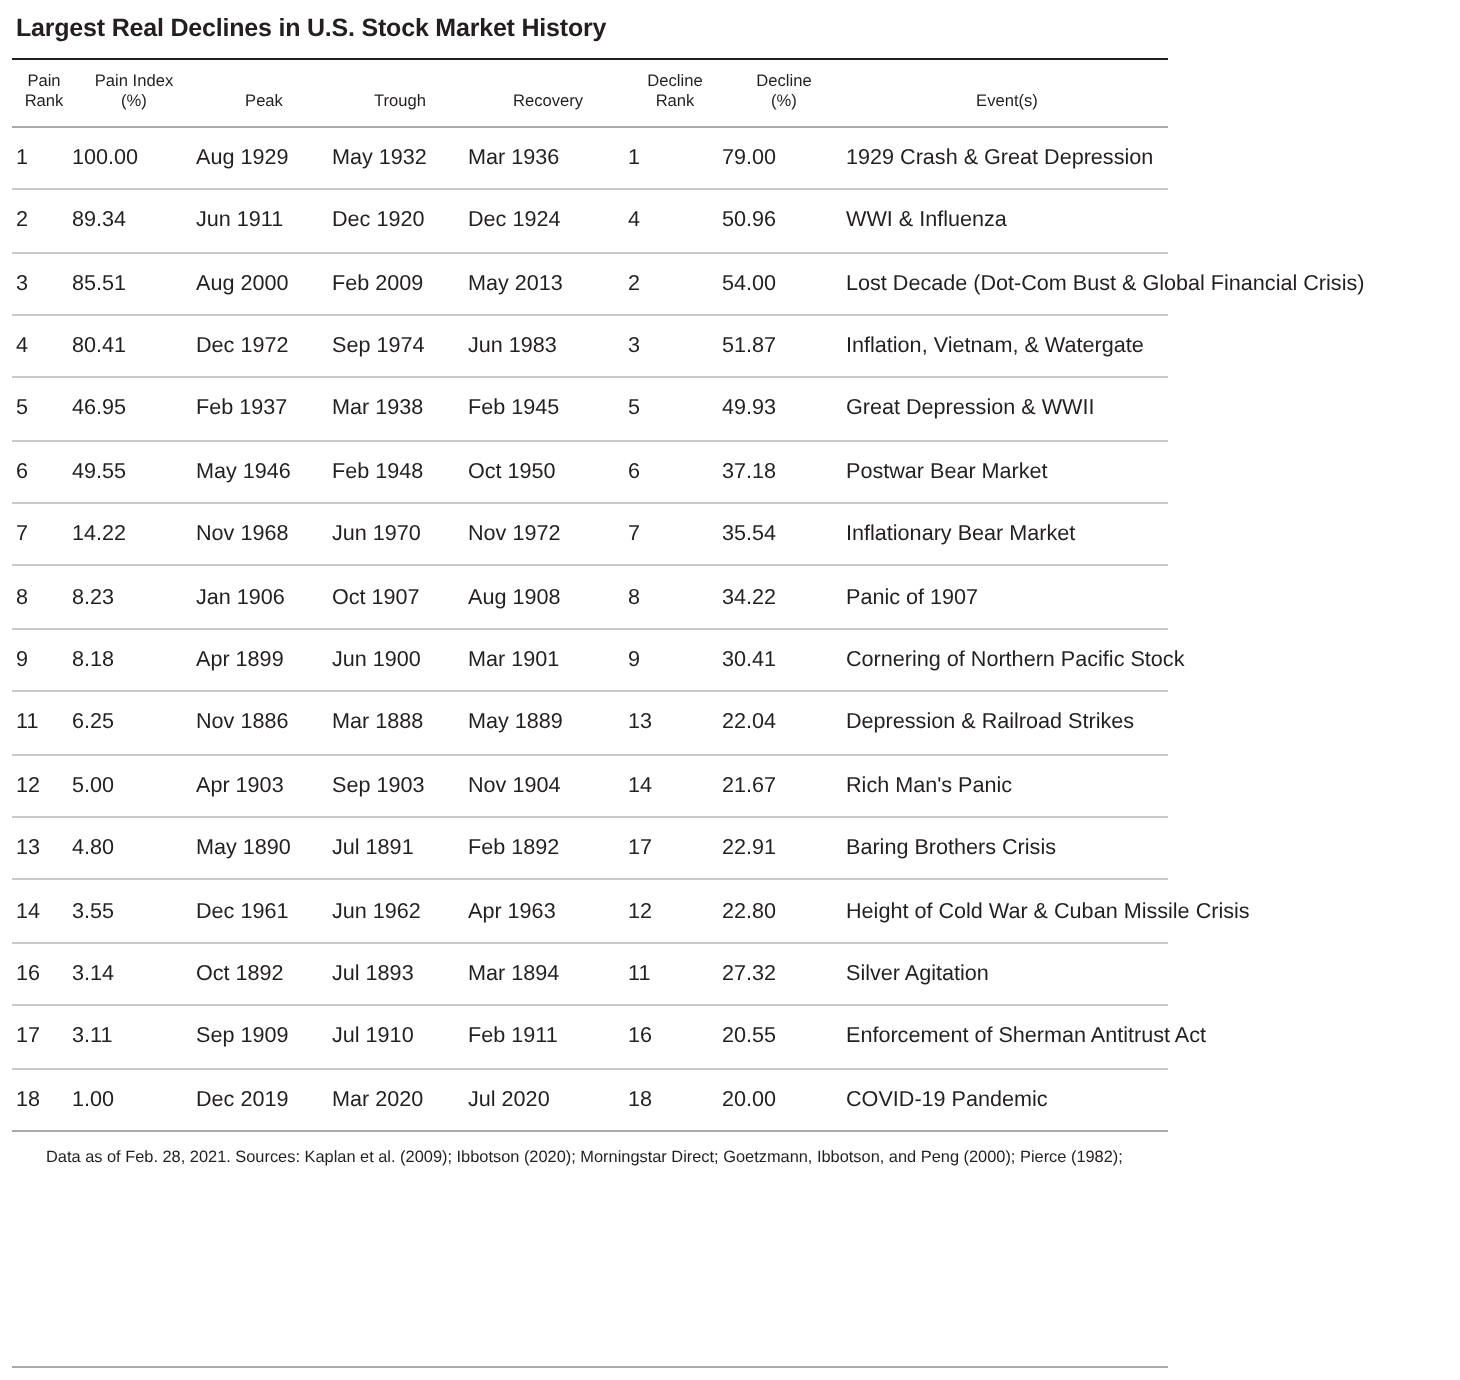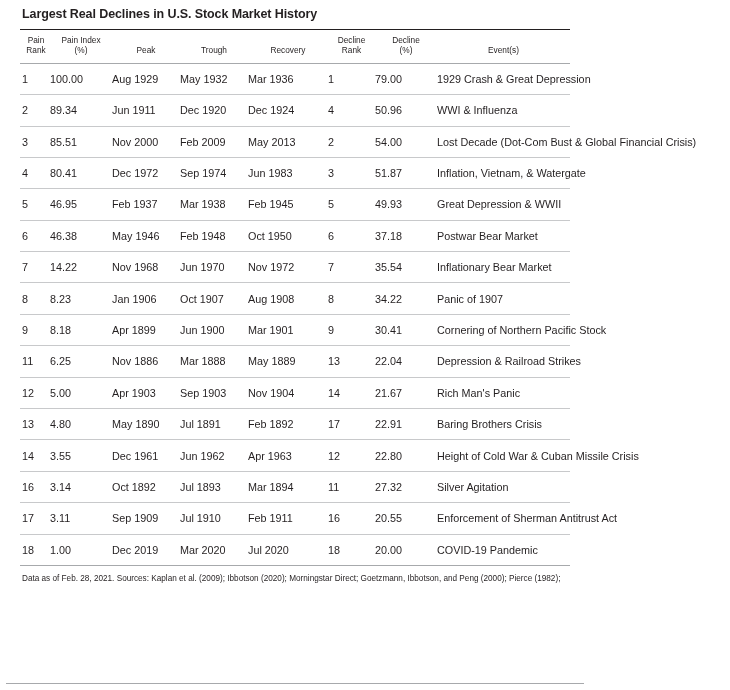--- a/index.html
+++ b/index.html
@@ -12,21 +12,21 @@
     background: #ffffff;
     font-family: "Liberation Sans", sans-serif;
     color: #231f20;
     overflow: hidden;
   }
   .page {
     position: relative;
     width: 590px;
     height: 690px;
     box-sizing: border-box;
-    padding: 0 20px;
+    padding: 0 6px;
   }
   .title {
     font-size: 12.5px;
     font-weight: bold;
     letter-spacing: -0.1px;
     padding: 7px 2px 8px 2px;
     color: #231f20;
   }
   .rule-top {
     border-top: 1.5px solid #231f20;
@@ -72,21 +72,21 @@
   .col-events { width: auto; margin-left: 38px; }
 
   td.col-painrank { padding-left: 2px; }
 
   .footnotes {
     font-size: 8.2px;
     line-height: 1.55;
     color: #231f20;
     padding: 7px 2px 0 2px;
   }
-  .footnotes div { white-space: nowrap; }
+  .footnotes div { white-space: nowrap; margin-left: 15px; }
   .bottom-rule {
     position: absolute;
     left: 6px;
     right: 6px;
     bottom: 6px;
     border-top: 0.8px solid #a7a9ac;
   }
 </style>
 </head>
 <body>
@@ -155,21 +155,21 @@
           <td class="col-peak">Jun 1911</td>
           <td class="col-trough">Dec 1920</td>
           <td class="col-recovery">Dec 1924</td>
           <td class="col-declinerank">4</td>
           <td class="col-declinepct">50.96</td>
           <td class="col-events">WWI &amp; Influenza</td>
         </tr>
         <tr>
           <td class="col-painrank">3</td>
           <td class="col-painindex">85.51</td>
-          <td class="col-peak">Nov 2000</td>
+          <td class="col-peak">Aug 2000</td>
           <td class="col-trough">Feb 2009</td>
           <td class="col-recovery">May 2013</td>
           <td class="col-declinerank">2</td>
           <td class="col-declinepct">54.00</td>
           <td class="col-events">Lost Decade (Dot-Com Bust &amp; Global Financial Crisis)</td>
         </tr>
         <tr>
           <td class="col-painrank">4</td>
           <td class="col-painindex">80.41</td>
           <td class="col-peak">Dec 1972</td>
@@ -184,21 +184,21 @@
           <td class="col-painindex">46.95</td>
           <td class="col-peak">Feb 1937</td>
           <td class="col-trough">Mar 1938</td>
           <td class="col-recovery">Feb 1945</td>
           <td class="col-declinerank">5</td>
           <td class="col-declinepct">49.93</td>
           <td class="col-events">Great Depression &amp; WWII</td>
         </tr>
         <tr>
           <td class="col-painrank">6</td>
-          <td class="col-painindex">46.38</td>
+          <td class="col-painindex">49.55</td>
           <td class="col-peak">May 1946</td>
           <td class="col-trough">Feb 1948</td>
           <td class="col-recovery">Oct 1950</td>
           <td class="col-declinerank">6</td>
           <td class="col-declinepct">37.18</td>
           <td class="col-events">Postwar Bear Market</td>
         </tr>
         <tr>
           <td class="col-painrank">7</td>
           <td class="col-painindex">14.22</td>

